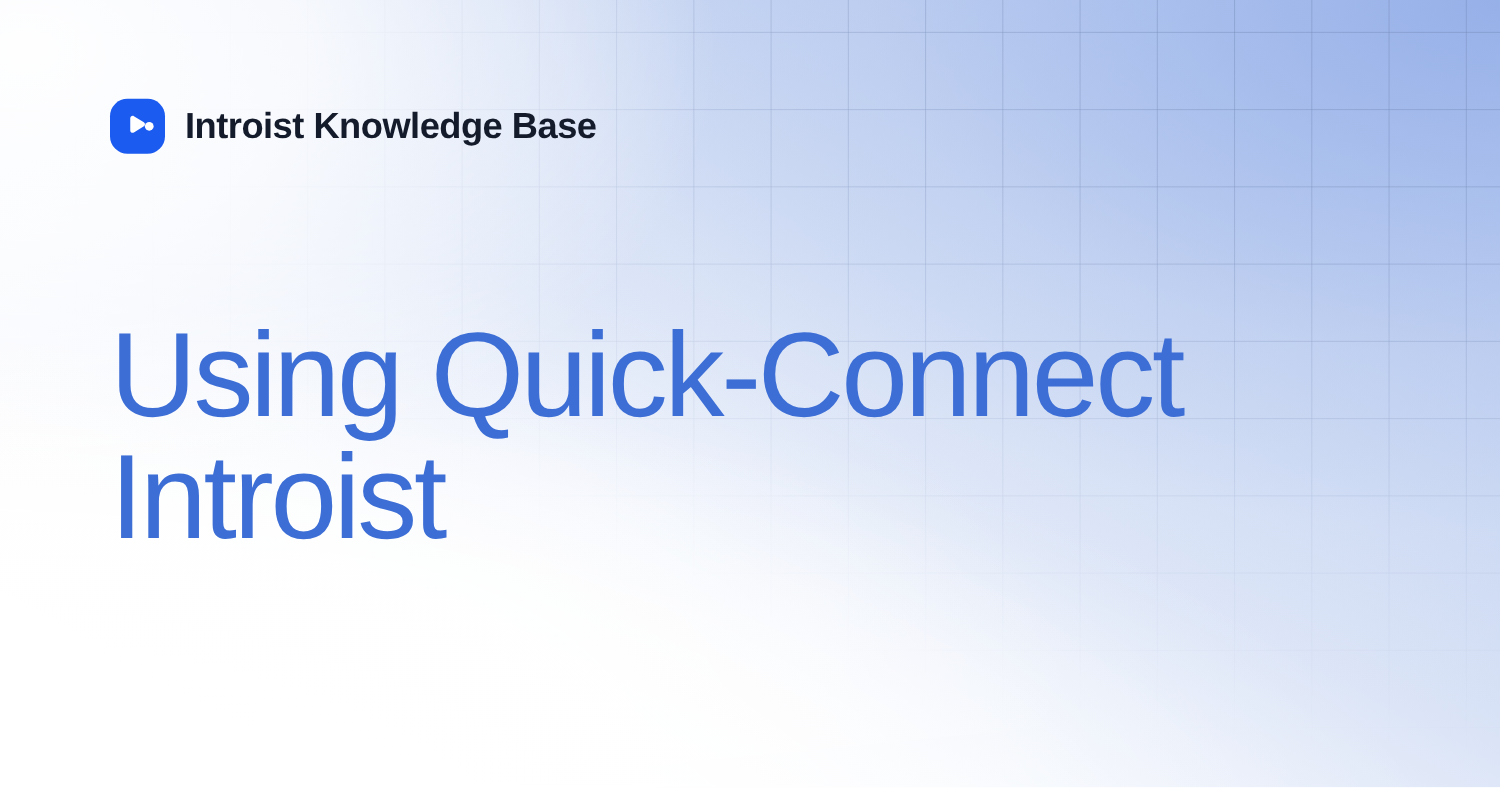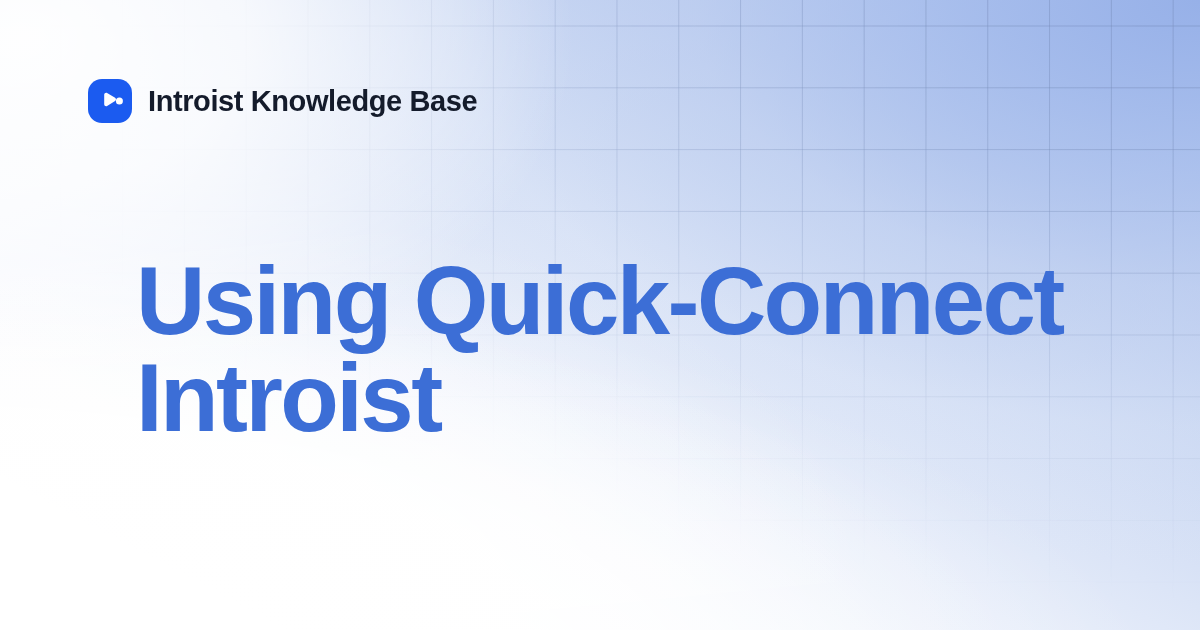--- a/index.html
+++ b/index.html
@@ -152,25 +152,24 @@
     white-space:nowrap;
     line-height:1;
   }
 
   
   .headline {
     position:absolute;
     left:88px; top:252px;
     width:1010px;
     font-size:96px;
-    font-weight:700;
+    font-weight:400;
     line-height:97px;
     letter-spacing:-2.6px;
     color:#3c6ed6;
-    margin-left:48px;
   }
   .headline-line { display:block; white-space:nowrap; }
 </style>
 </head>
 <body>
 
 <div class="canvas">
 
   <div class="bg-base"></div>
   <div class="bg-wash"></div>

